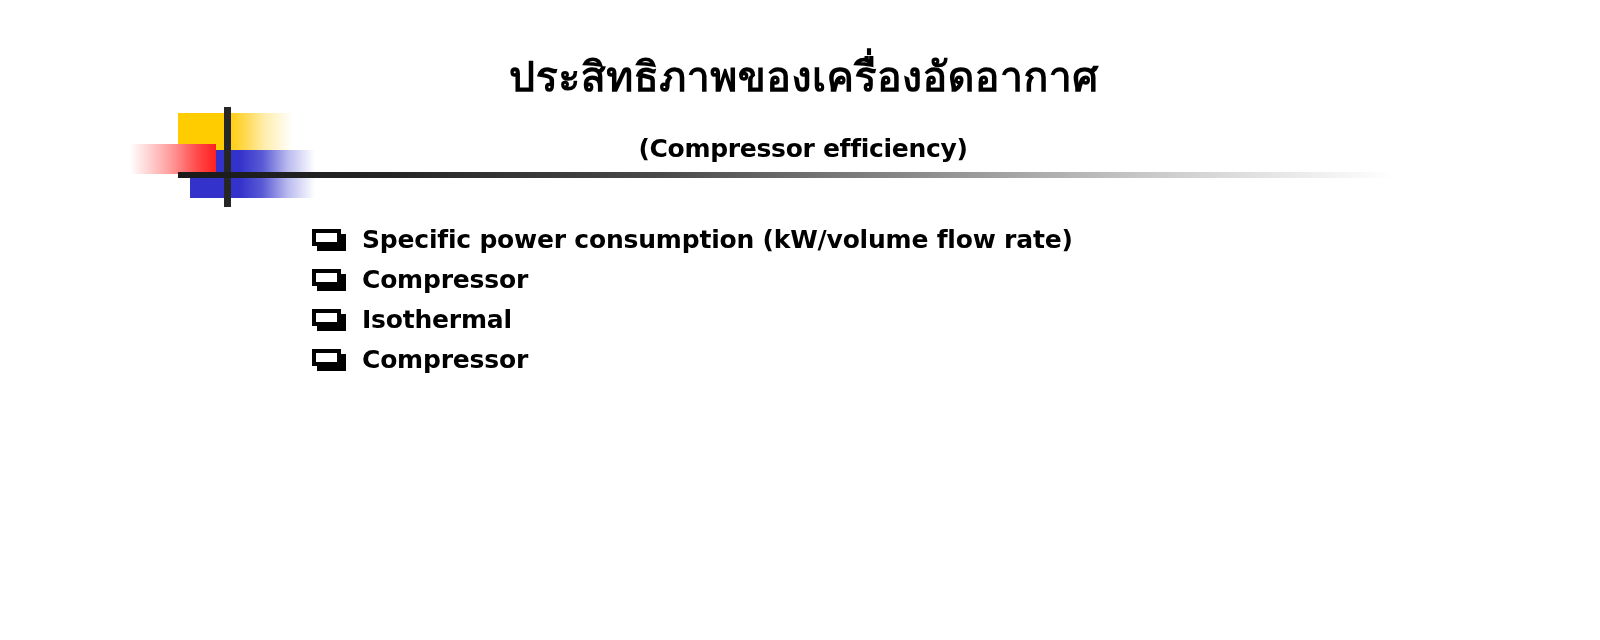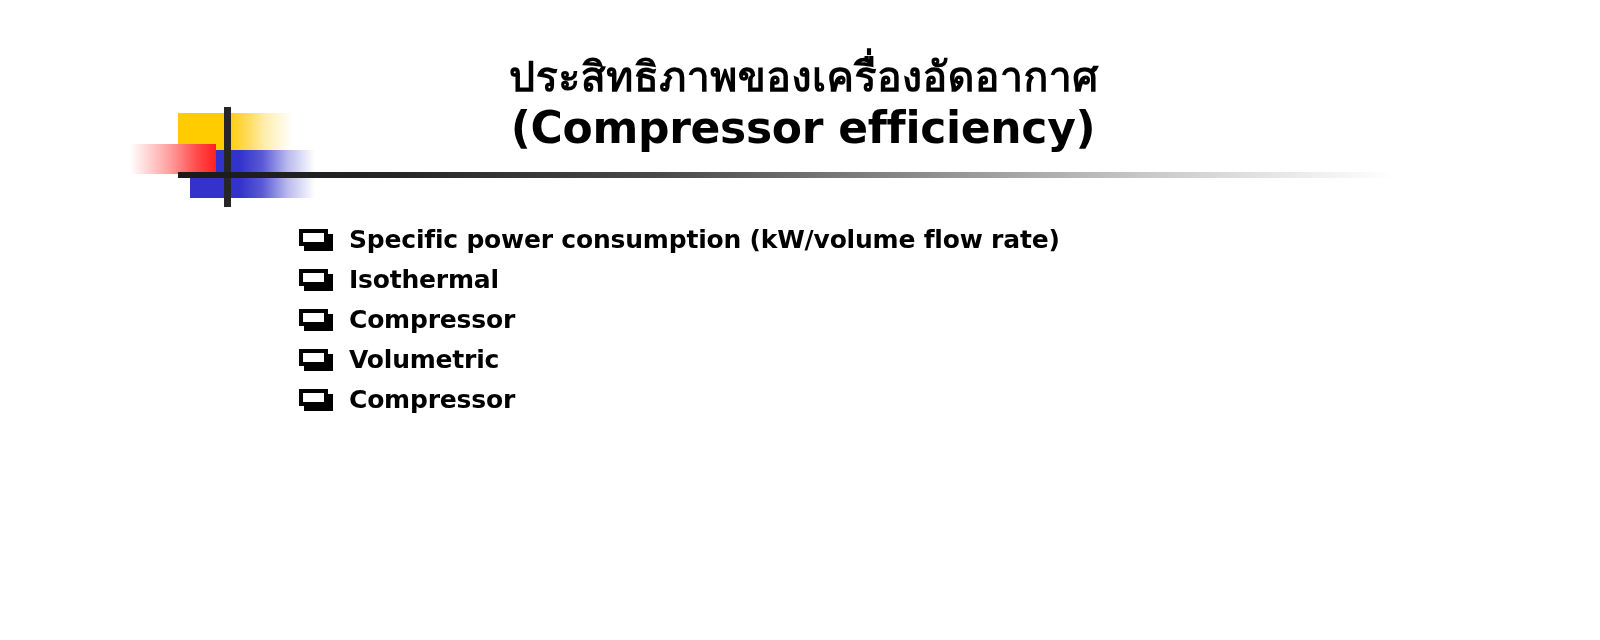--- a/index.html
+++ b/index.html
@@ -93,31 +93,32 @@
     font-weight: bold;
     font-size: 41px;
     line-height: 50px;
     color: #000000;
     letter-spacing: 0.5px;
     padding-left: 8px;
   }
   .title-en {
     font-family: "DejaVu Sans", "Liberation Sans", sans-serif;
     font-weight: bold;
-    font-size: 44px;
+    font-size: 25px;
     line-height: 52px;
     color: #000000;
     letter-spacing: -0.3px;
     padding-left: 6px;
+    margin-top: 21px;
   }
 
   
   .bullet-list {
     position: absolute;
-    left: 299px;
+    left: 312px;
     top: 220px;
     width: 1100px;
   }
   .bullet-row {
     display: flex;
     align-items: center;
     height: 40px;
   }
   .bullet-mark {
     position: relative;
@@ -176,47 +177,40 @@
   <div class="bullet-list">
 
     <div class="bullet-row">
       <span class="bullet-mark">
         <span class="shadow"></span>
           <span class="face"></span>
       </span>
       <span class="bullet-text">Specific power consumption (kW/volume flow rate)</span>
     </div>
 
+
+    <div class="bullet-row">
+      <span class="bullet-mark">
+        <span class="shadow"></span>
+          <span class="face"></span>
+      </span>
+      <span class="bullet-text">Compressor</span>
+    </div>
+
     <div class="bullet-row">
       <span class="bullet-mark">
         <span class="shadow"></span>
           <span class="face"></span>
       </span>
       <span class="bullet-text">Isothermal</span>
     </div>
 
     <div class="bullet-row">
       <span class="bullet-mark">
         <span class="shadow"></span>
           <span class="face"></span>
       </span>
       <span class="bullet-text">Compressor</span>
     </div>
 
-    <div class="bullet-row">
-      <span class="bullet-mark">
-        <span class="shadow"></span>
-          <span class="face"></span>
-      </span>
-      <span class="bullet-text">Volumetric</span>
-    </div>
-
-    <div class="bullet-row">
-      <span class="bullet-mark">
-        <span class="shadow"></span>
-          <span class="face"></span>
-      </span>
-      <span class="bullet-text">Compressor</span>
-    </div>
-
   </div>
 
 </div>
 
 </body></html>

